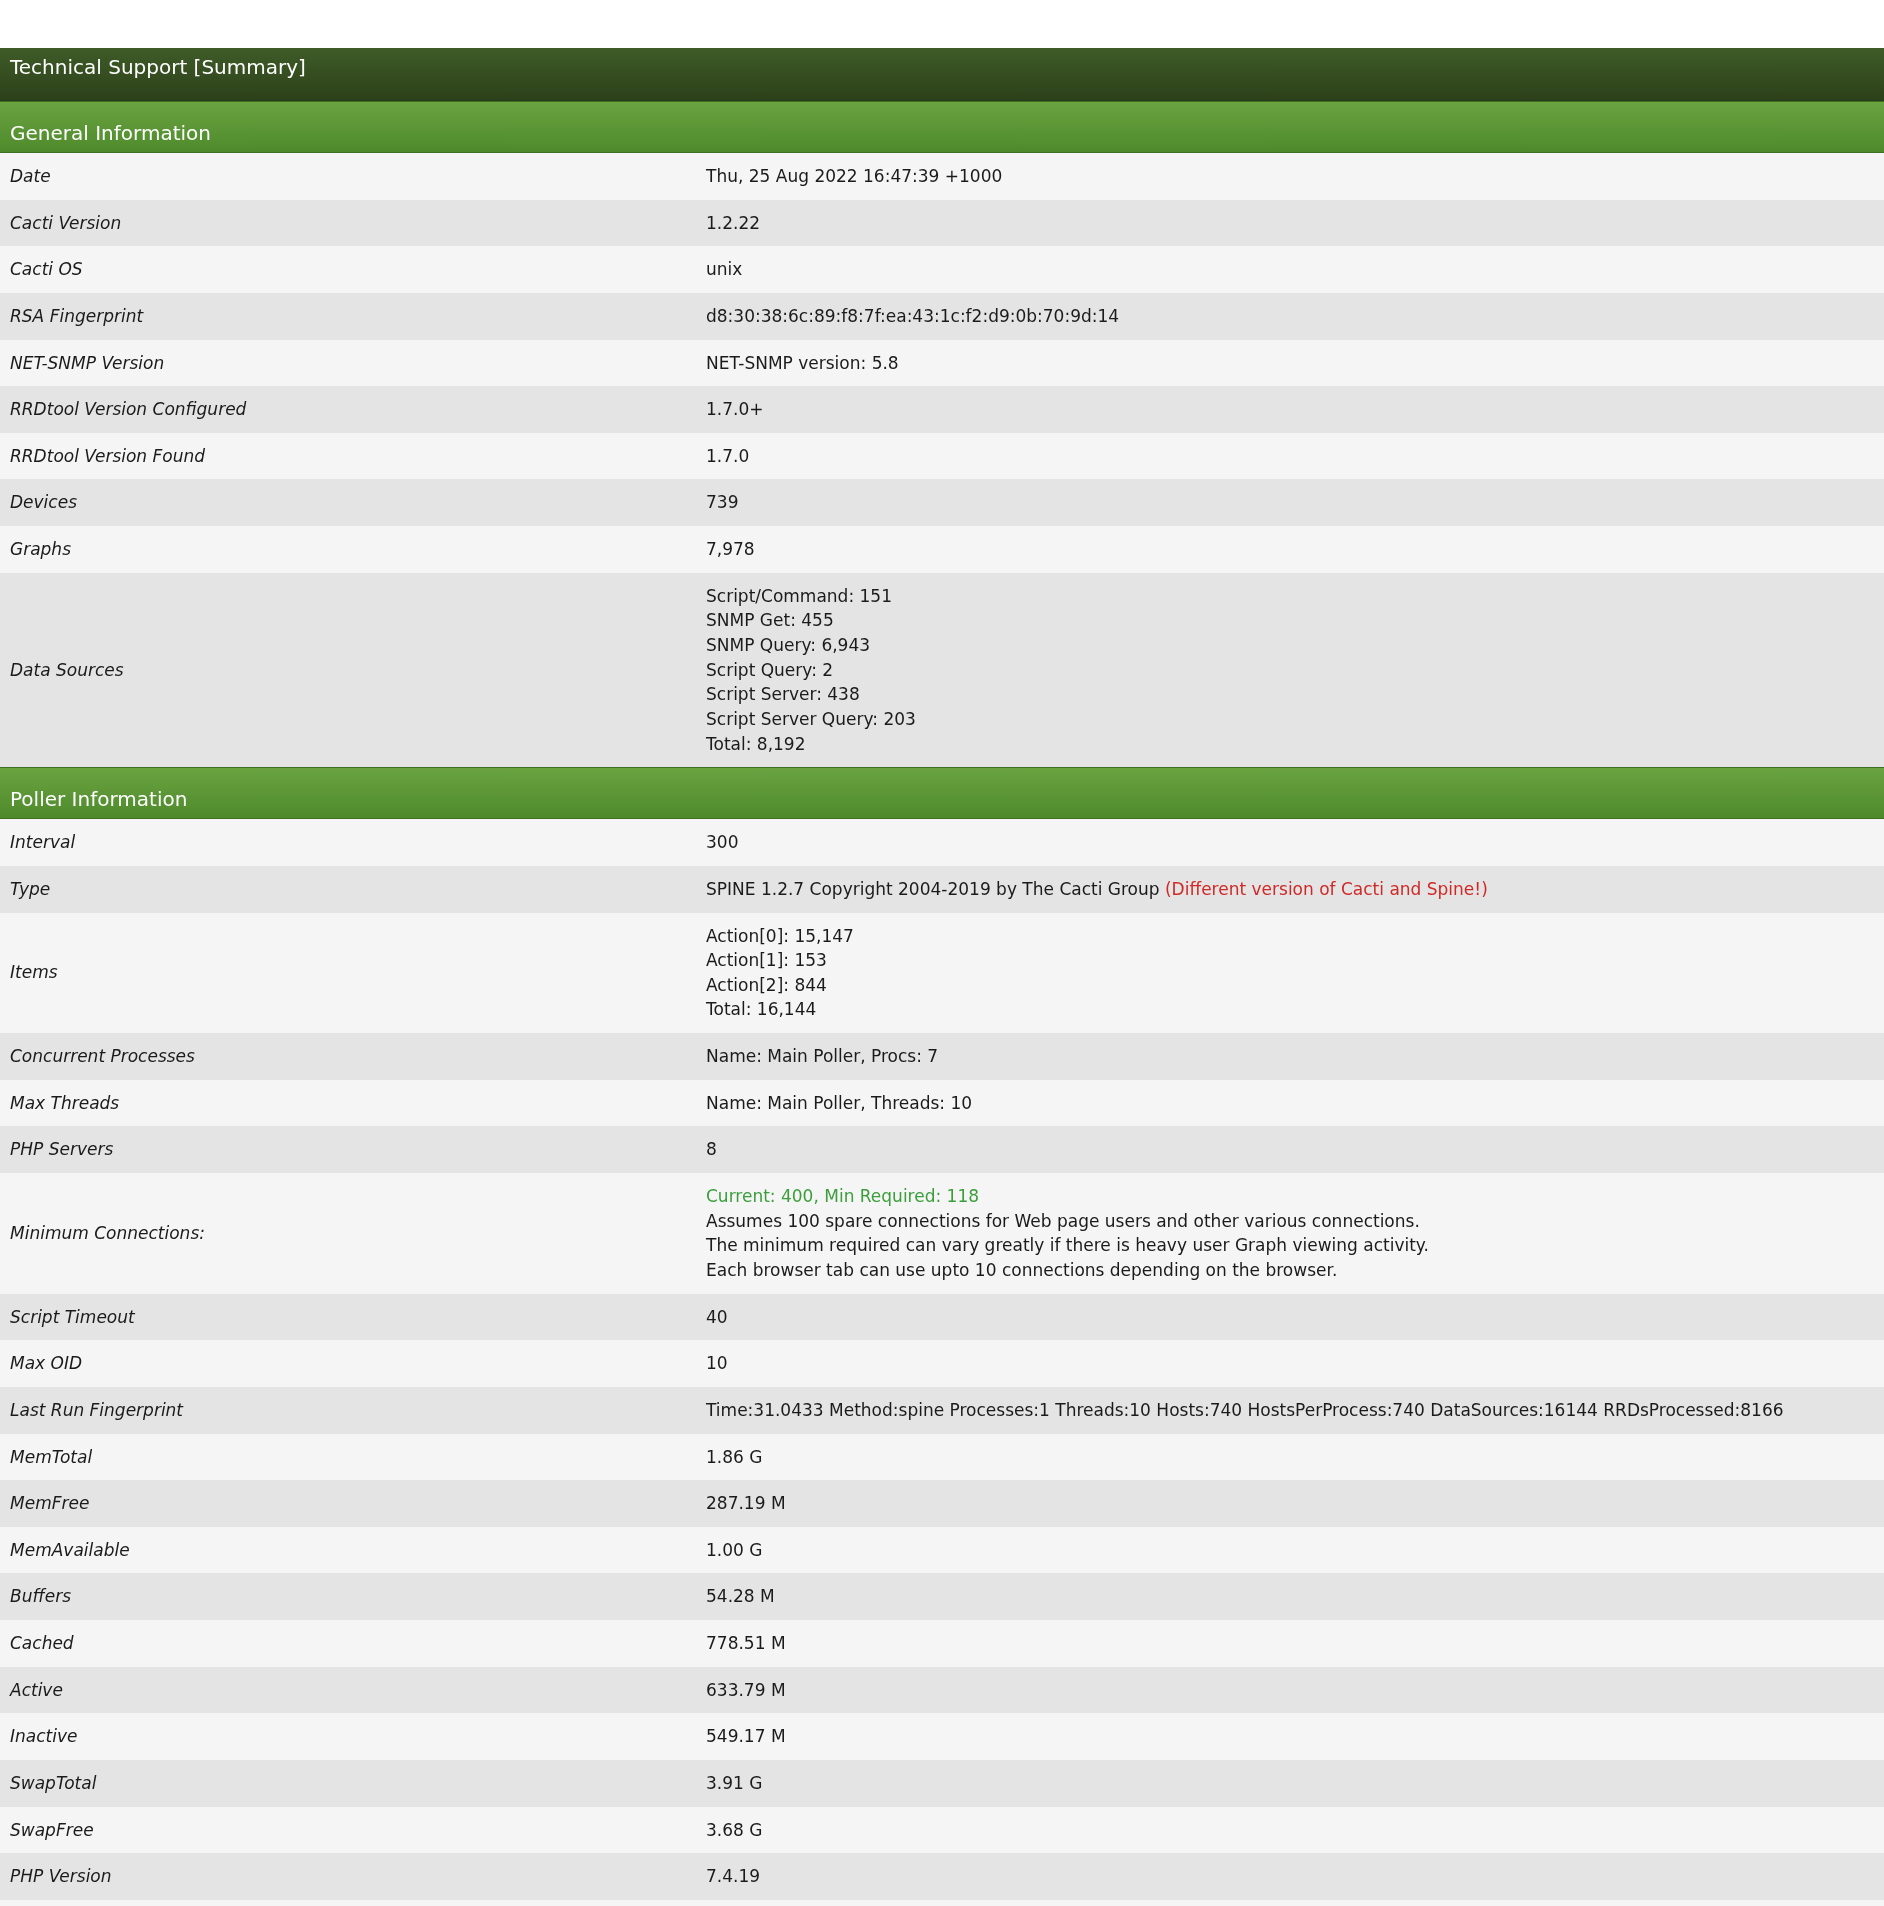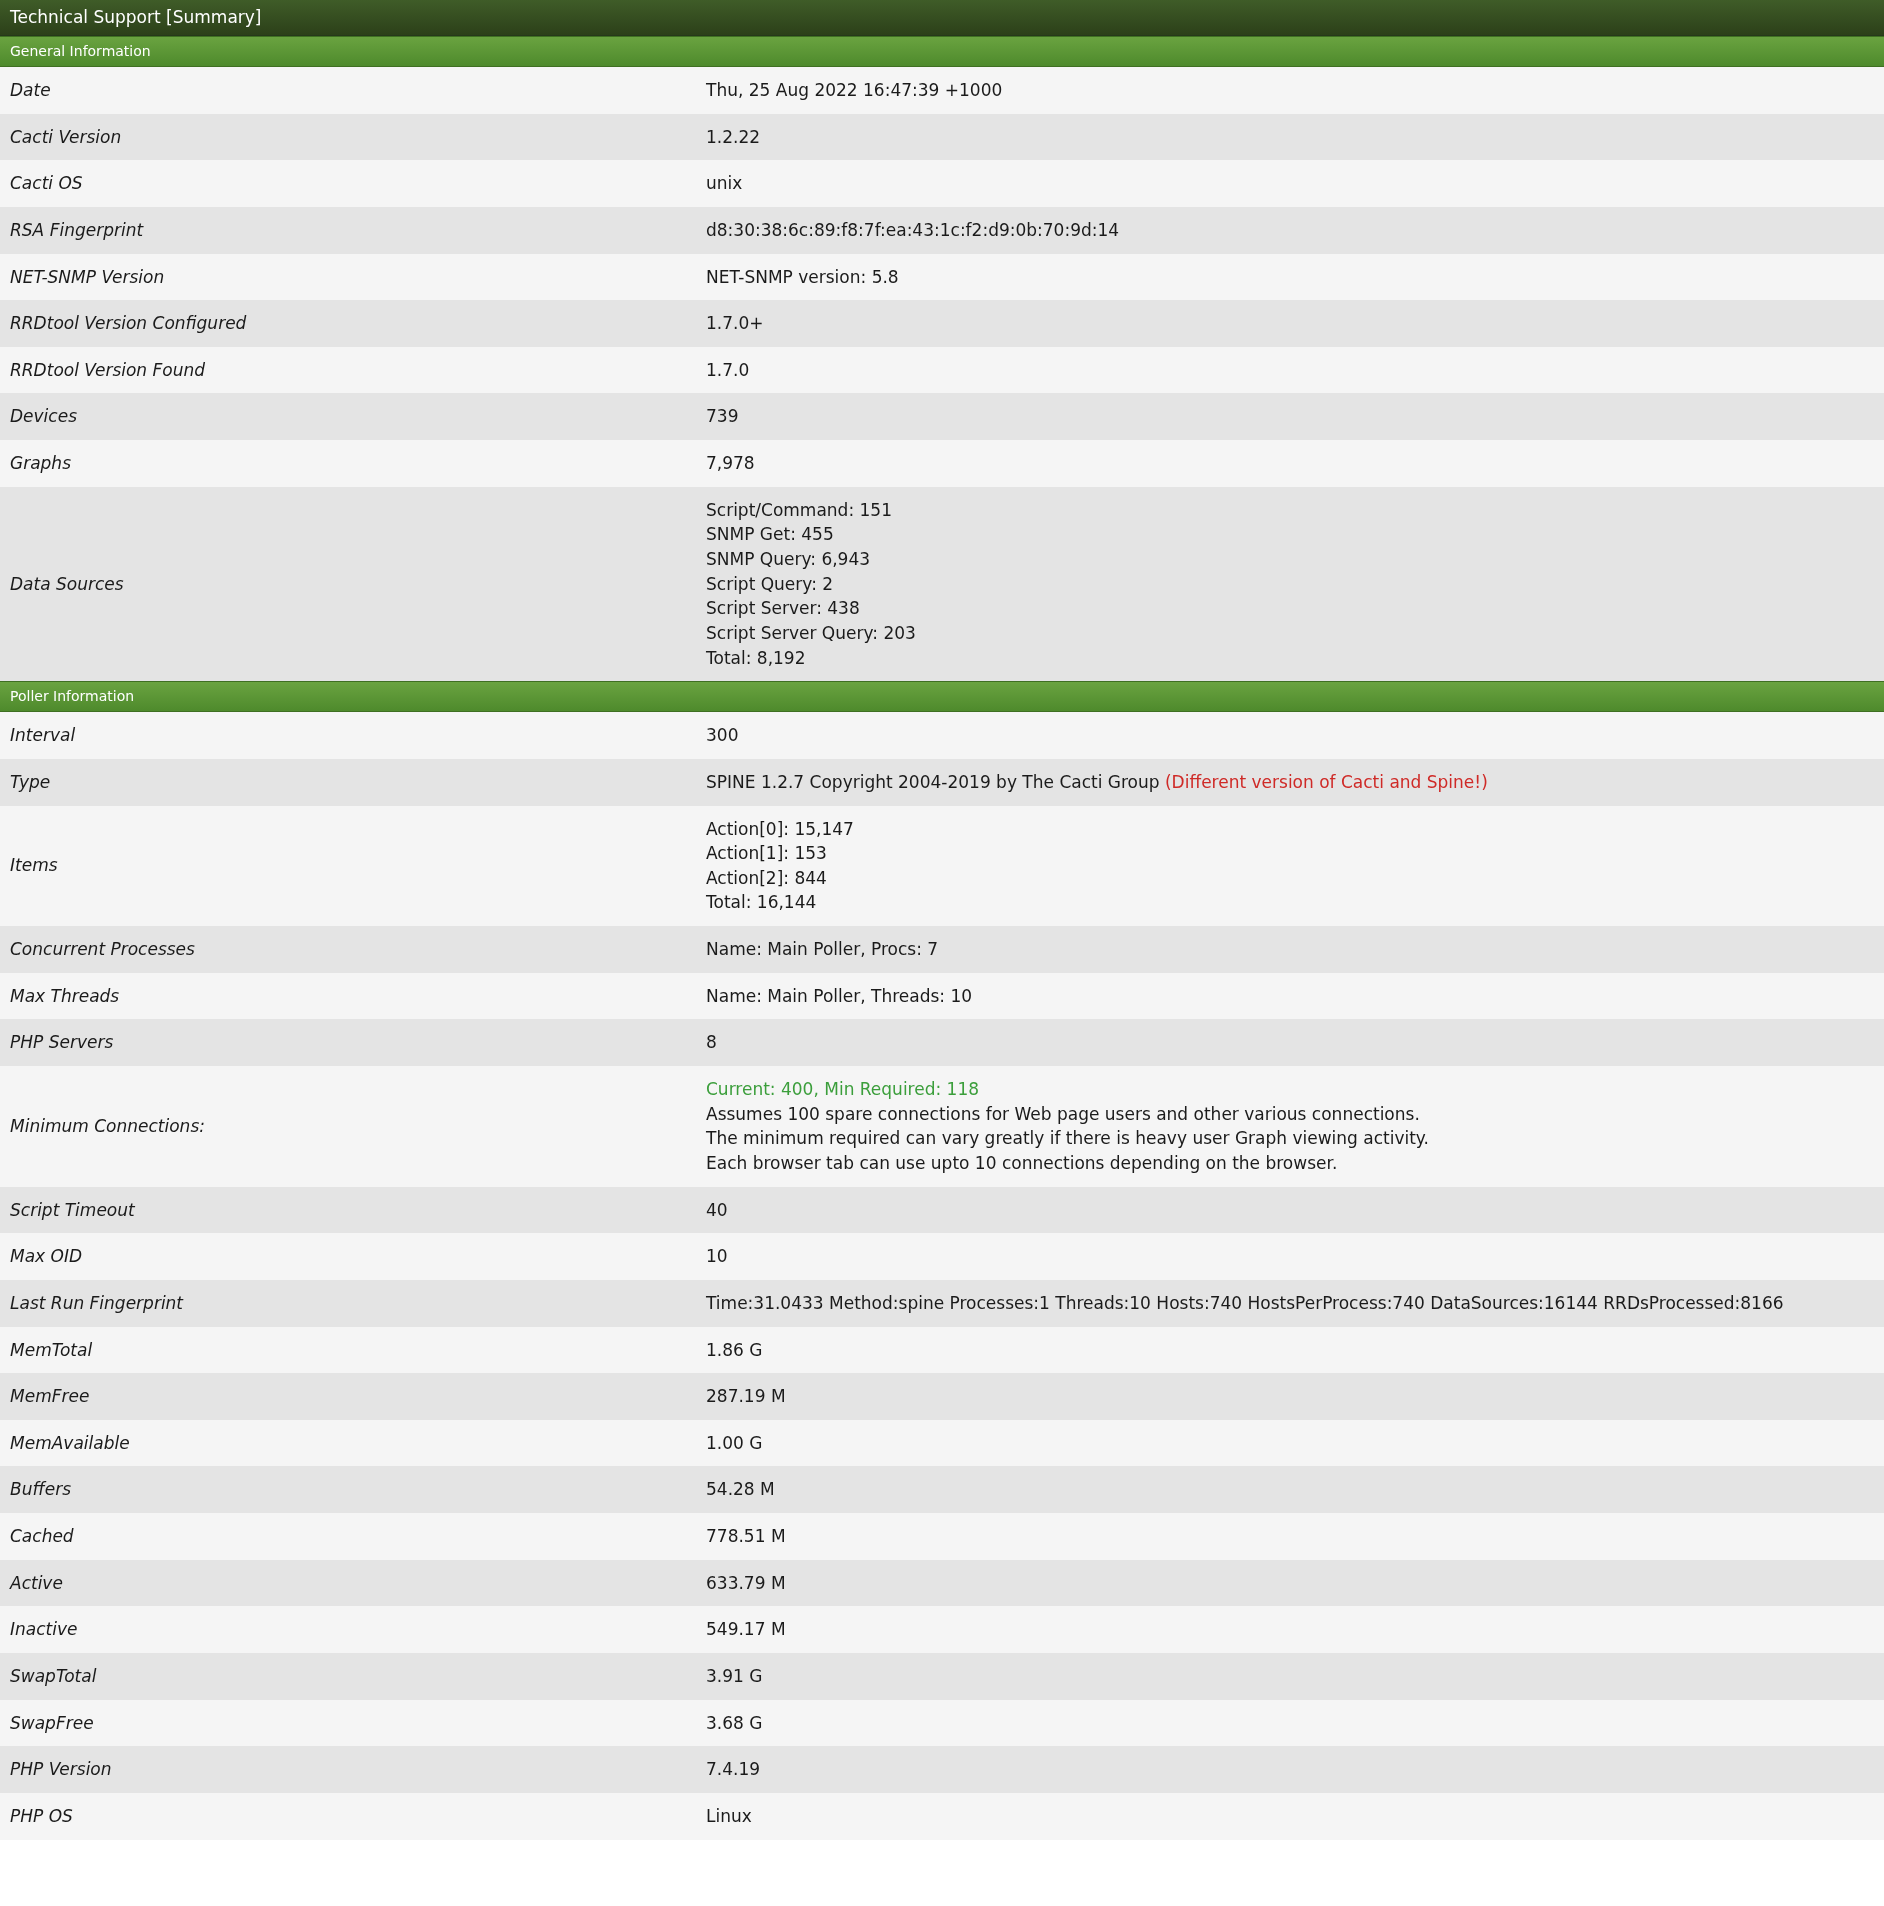--- a/index.html
+++ b/index.html
@@ -13,29 +13,30 @@
     color: #1b1b1b;
     width: 1884px;
   }
   .page {
     width: 1884px;
     box-sizing: border-box;
   }
   .titlebar {
     background: linear-gradient(to bottom, #3f5c28 0%, #2c4019 100%);
     color: #ffffff;
-    font-size: 17px;
-    padding: 7px 10px 8px 10px;
+    font-size: 20px;
+    padding: 7px 10px 21px 10px;
     border-bottom: 1px solid #26381a;
+    margin-top: 48px;
   }
   .section-header {
     background: linear-gradient(to bottom, #6aa340 0%, #4e8a2c 100%);
     color: #ffffff;
-    font-size: 14px;
-    padding: 6px 10px 7px 10px;
+    font-size: 20px;
+    padding: 19px 10px 7px 10px;
     border-top: 1px solid #3f6f22;
     border-bottom: 1px solid #3f6f22;
   }
   table.info {
     border-collapse: collapse;
     width: 1884px;
     table-layout: fixed;
   }
   table.info tr.odd  { background: #f5f5f5; }
   table.info tr.even { background: #e4e4e4; }

